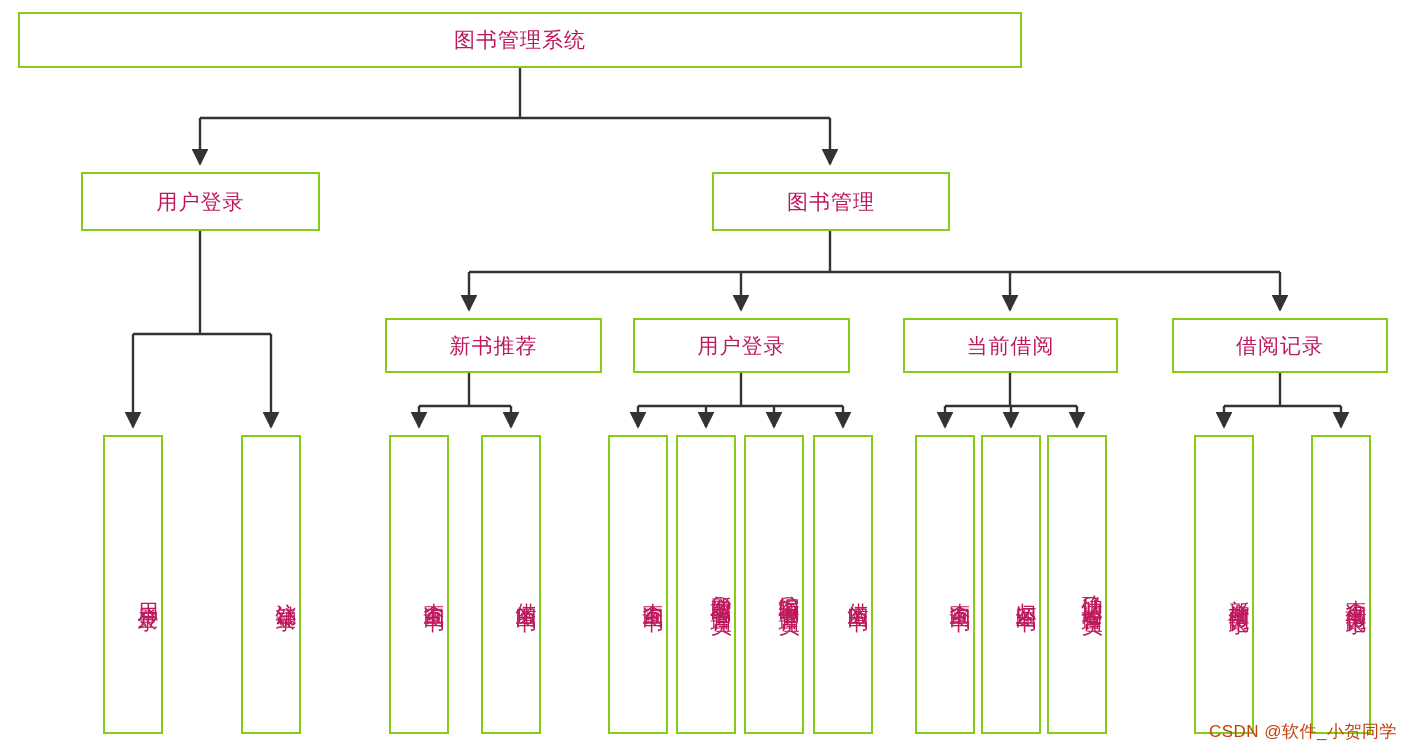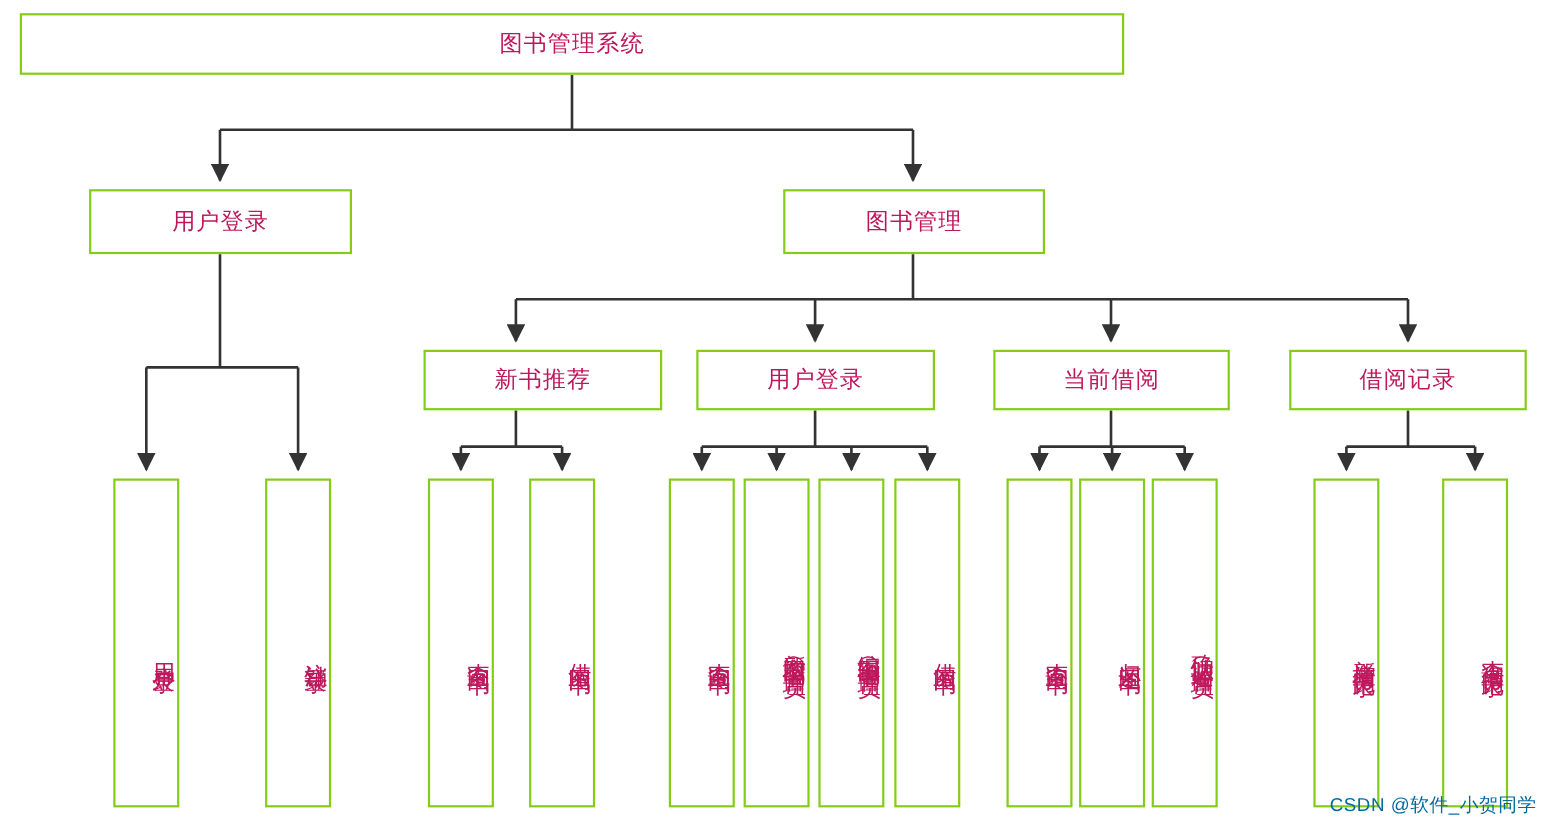--- a/index.html
+++ b/index.html
@@ -40,21 +40,21 @@
   }
   .node.v span{
     writing-mode:vertical-rl;
     text-orientation:upright;
     display:block;
   }
   .watermark{
     position:absolute;
     right:8px;bottom:4px;
     font-size:17px;
-    color:#0369a1;
+    color:#c2410c;
     letter-spacing:0.5px;
     white-space:nowrap;
     text-align:right;
   }
 </style>
 </head>
 <body>
 
 <div id="stage">
 

